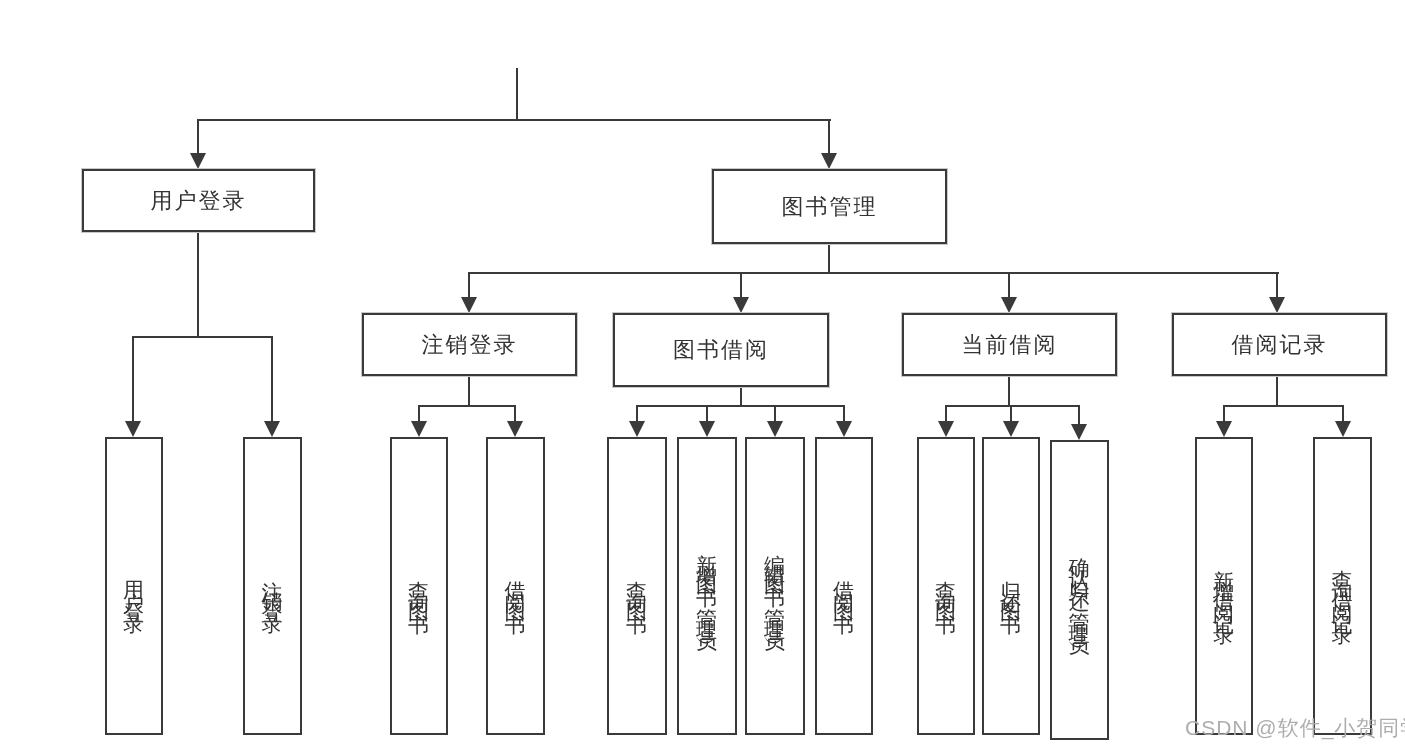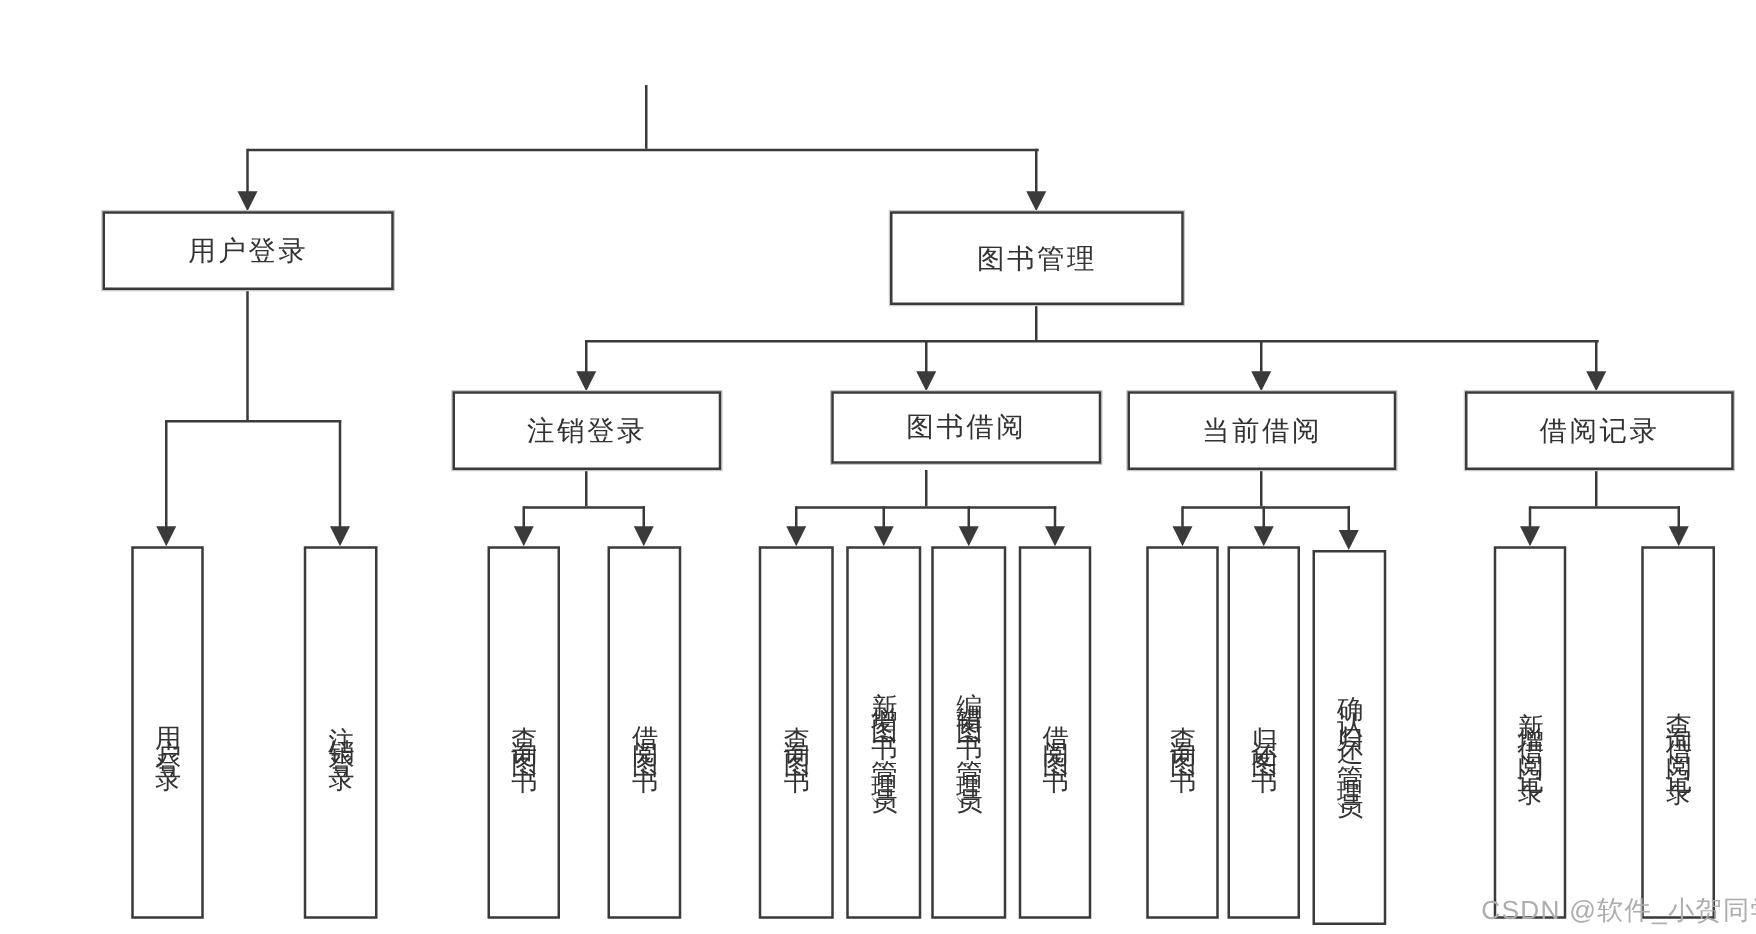--- a/index.html
+++ b/index.html
@@ -129,21 +129,21 @@
   </div>
 
   <div class="box branch" style="left:712px;top:169px;width:235px;height:75px">
     <span>图书管理</span>
   </div>
 
   <div class="box branch" style="left:362px;top:313px;width:215px;height:63px">
     <span>注销登录</span>
   </div>
 
-  <div class="box branch" style="left:665px;top:313px;width:216px;height:58px">
+  <div class="box branch" style="left:613px;top:313px;width:216px;height:74px">
     <span>图书借阅</span>
   </div>
 
   <div class="box branch" style="left:1172px;top:313px;width:215px;height:63px">
     <span>借阅记录</span>
   </div>
 
   <div class="box branch" style="left:902px;top:313px;width:215px;height:63px">
     <span>当前借阅</span>
   </div>

